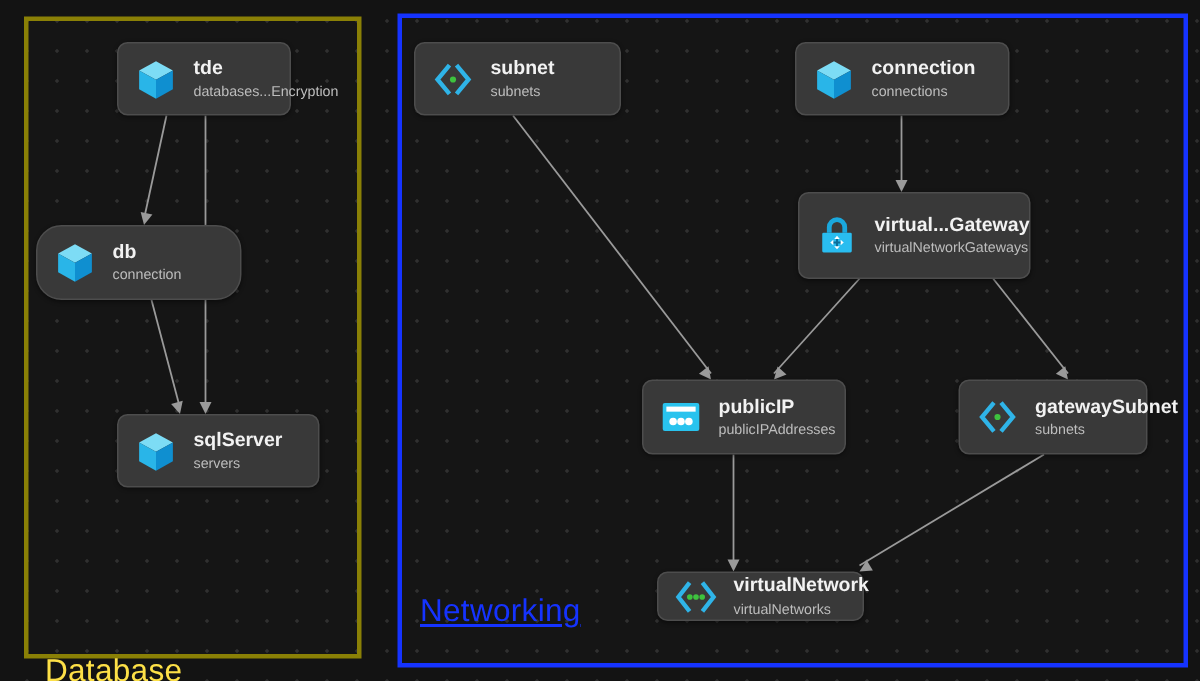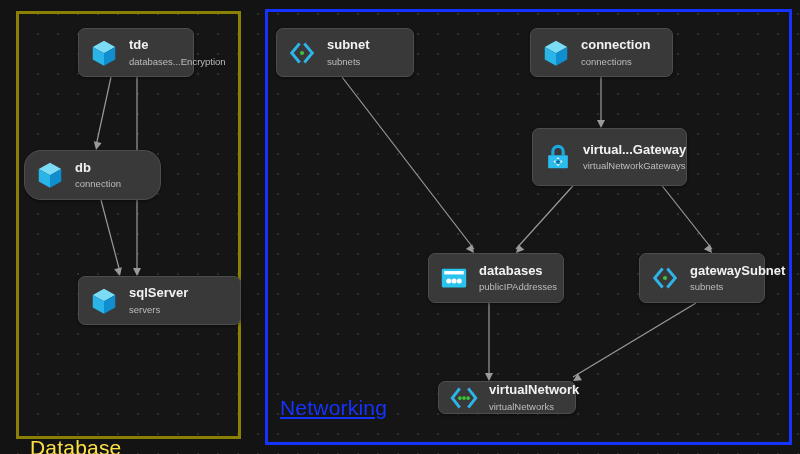--- a/index.html
+++ b/index.html
@@ -117,21 +117,21 @@
       <svg class="ico" viewBox="0 0 32 32">
         <path d="M16 3 L28 9.6 L16 16.2 L4 9.6 Z" fill="#7ddcf5"></path>
         <path d="M4 9.6 L16 16.2 L16 29.6 L4 23 Z" fill="#29b5e8"></path>
         <path d="M28 9.6 L16 16.2 L16 29.6 L28 23 Z" fill="#0f8fd0"></path>
       </svg>
       <div class="txt">
         <div class="title">db</div>
         <div class="subtitle">connection</div>
       </div>
     </div>
-    <div class="node" style="left: 78px; top: 276px; width: 163px; height: 49px;">
+    <div class="node" style="left: 78px; top: 276px; width: 135px; height: 49px;">
       <svg class="ico" viewBox="0 0 32 32">
         <path d="M16 3 L28 9.6 L16 16.2 L4 9.6 Z" fill="#7ddcf5"></path>
         <path d="M4 9.6 L16 16.2 L16 29.6 L4 23 Z" fill="#29b5e8"></path>
         <path d="M28 9.6 L16 16.2 L16 29.6 L28 23 Z" fill="#0f8fd0"></path>
       </svg>
       <div class="txt">
         <div class="title">sqlServer</div>
         <div class="subtitle">servers</div>
       </div>
     </div>
@@ -171,21 +171,21 @@
     </div>
     <div class="node" style="left: 428px; top: 253px; width: 136px; height: 50px;">
       <svg class="ico" viewBox="0 0 32 32">
         <rect x="3" y="6" width="26" height="20" rx="1.5" fill="#29c3ee"></rect>
         <rect x="5.6" y="8.6" width="20.8" height="3.6" fill="#ffffff"></rect>
         <circle cx="10.4" cy="19.2" r="2.7" fill="#ffffff"></circle>
         <circle cx="16" cy="19.2" r="2.7" fill="#ffffff"></circle>
         <circle cx="21.6" cy="19.2" r="2.7" fill="#ffffff"></circle>
       </svg>
       <div class="txt">
-        <div class="title">databases</div>
+        <div class="title">publicIP</div>
         <div class="subtitle">publicIPAddresses</div>
       </div>
     </div>
     <div class="node" style="left: 639px; top: 253px; width: 126px; height: 50px;">
       <svg class="ico" viewBox="0 0 32 32">
         <path d="M12.5 7 L5 16 L12.5 25" fill="none" stroke="#2fb4e8" stroke-width="3.1" stroke-linecap="square" stroke-linejoin="miter"></path>
         <path d="M19.5 7 L27 16 L19.5 25" fill="none" stroke="#2fb4e8" stroke-width="3.1" stroke-linecap="square" stroke-linejoin="miter"></path>
         <circle cx="16" cy="16" r="2.2" fill="#3ec23e"></circle>
       </svg>
       <div class="txt">

